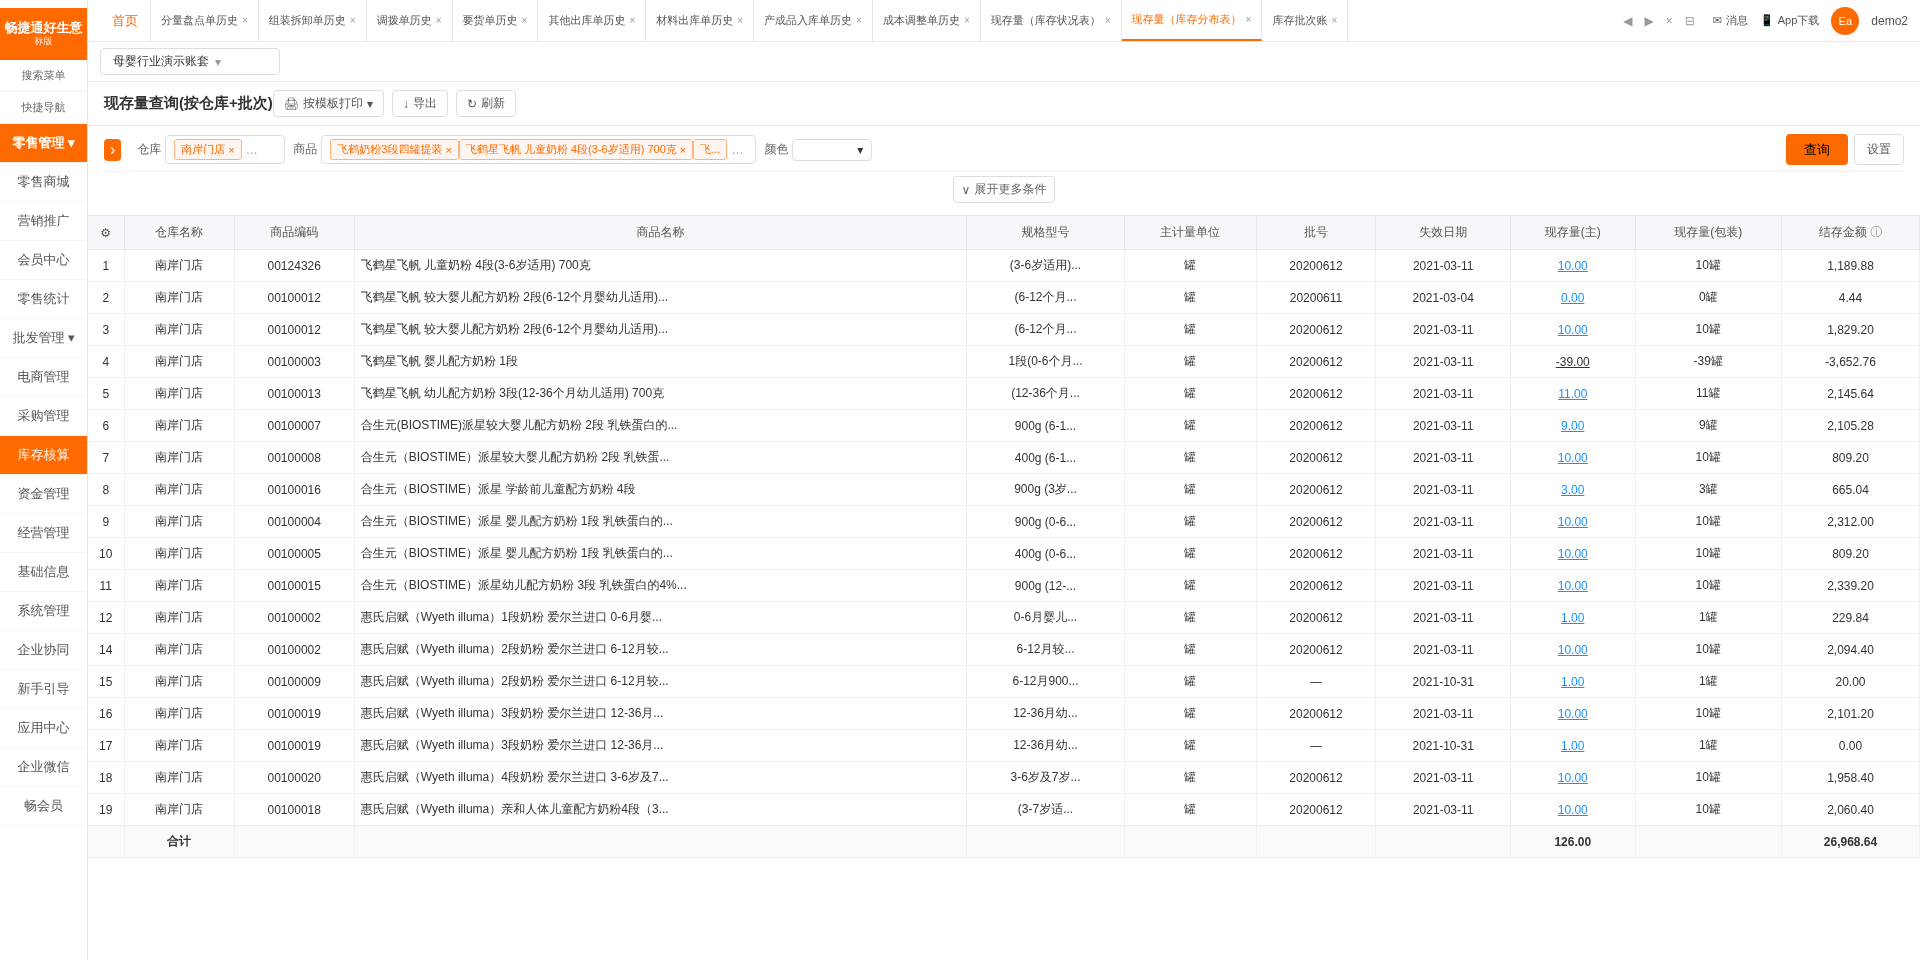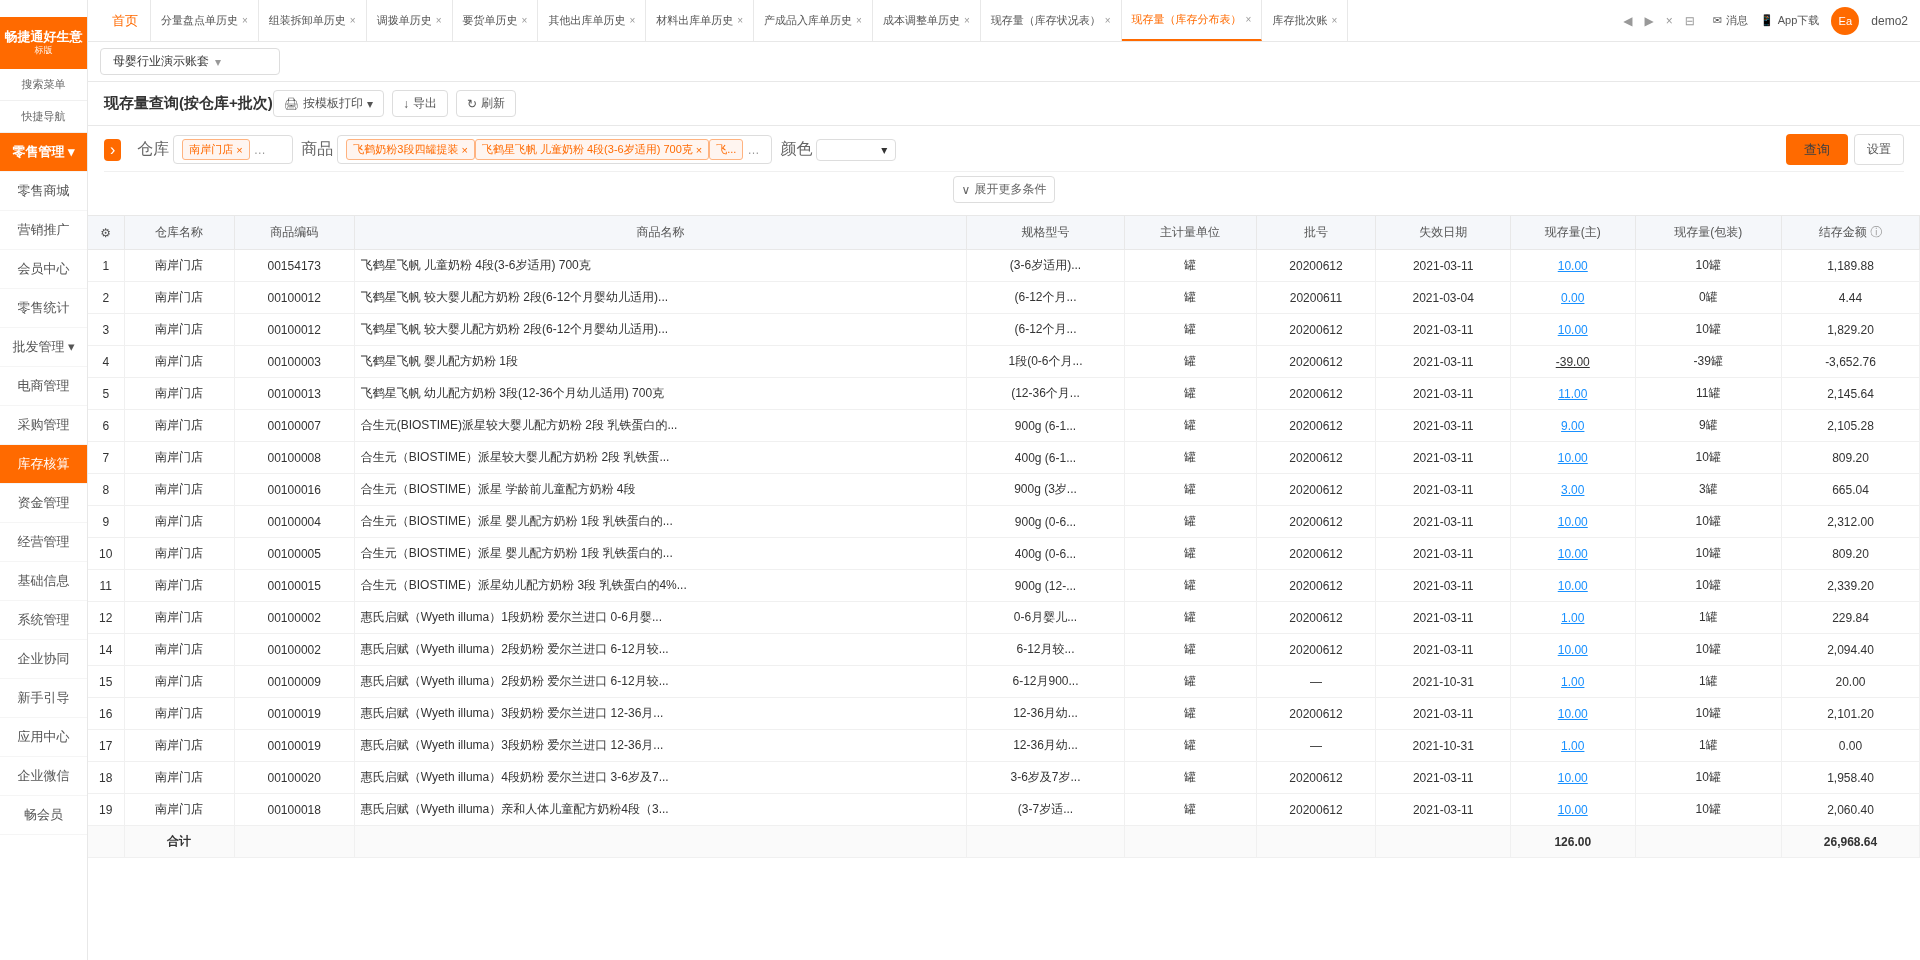--- a/index.html
+++ b/index.html
@@ -1,19 +1,19 @@
 <!DOCTYPE html>
 <html><head>
   <meta charset="utf-8">
   <style>
     * { box-sizing: border-box; margin: 0; padding: 0; }
     body { font-family: 'Microsoft YaHei', 'PingFang SC', Arial, sans-serif; font-size: 12px; background: #f5f5f5; color: #333; display: flex; height: 960px; overflow: hidden; }
 
     
-    .sidebar { width: 88px; background: #fff; border-right: 1px solid #e8e8e8; display: flex; flex-direction: column; align-items: center; padding-top: 17px; flex-shrink: 0; }
+    .sidebar { width: 88px; background: #fff; border-right: 1px solid #e8e8e8; display: flex; flex-direction: column; align-items: center; padding-top: 8px; flex-shrink: 0; }
     .sidebar-logo { width: 100%; background: #ff6a00; padding: 8px 0; display: flex; flex-direction: column; align-items: center; color: #fff; font-size: 11px; height: 52px; justify-content: center; }
     .sidebar-logo .logo-text { font-size: 13px; font-weight: bold; line-height: 1.2; }
     .sidebar-logo .logo-sub { font-size: 9px; opacity: 0.9; }
     .sidebar-search { padding: 8px 6px; width: 100%; text-align: center; color: #666; font-size: 11px; cursor: pointer; border-bottom: 1px solid #f0f0f0; }
     .sidebar-nav-label { padding: 8px 6px; width: 100%; text-align: center; color: #666; font-size: 11px; cursor: pointer; border-bottom: 1px solid #f0f0f0; }
     .sidebar-item { width: 100%; padding: 10px 4px; text-align: center; cursor: pointer; color: #555; font-size: 13px; border-bottom: 1px solid #f5f5f5; transition: background 0.2s; }
 
     
     .main { flex: 1; display: flex; flex-direction: column; overflow: hidden; }
 
@@ -44,27 +44,27 @@
     .page-title { font-size: 15px; font-weight: bold; color: #333; }
     .page-header-actions { display: flex; align-items: center; gap: 8px; }
     .btn-template { border: 1px solid #ddd; background: #fff; border-radius: 4px; padding: 4px 10px; font-size: 12px; cursor: pointer; display: flex; align-items: center; gap: 4px; color: #555; }
     .btn-export { border: 1px solid #ddd; background: #fff; border-radius: 4px; padding: 4px 10px; font-size: 12px; cursor: pointer; display: flex; align-items: center; gap: 4px; color: #555; }
     .btn-refresh { border: 1px solid #ddd; background: #fff; border-radius: 4px; padding: 4px 10px; font-size: 12px; cursor: pointer; display: flex; align-items: center; gap: 4px; color: #555; }
 
     
     .filter-area { background: #fff; padding: 8px 16px; border-bottom: 1px solid #e8e8e8; flex-shrink: 0; }
     .filter-row { display: flex; align-items: center; gap: 8px; flex-wrap: wrap; }
     .filter-item { display: flex; align-items: center; gap: 4px; }
-    .filter-label { font-size: 16px; color: #666; white-space: nowrap; }
+    .filter-label { font-size: 12px; color: #666; white-space: nowrap; }
     .filter-input-wrapper { display: flex; align-items: center; border: 1px solid #ddd; border-radius: 4px; padding: 3px 8px; min-width: 120px; background: #fff; }
     .filter-tag { background: #fff5f0; border: 1px solid #ffb380; border-radius: 3px; padding: 2px 6px; font-size: 11px; color: #ff6a00; display: flex; align-items: center; gap: 3px; }
     .filter-tag .tag-close { cursor: pointer; color: #ff6a00; }
     .filter-dots { color: #999; cursor: pointer; padding: 0 4px; }
     .expand-btn { display: flex; align-items: center; gap: 4px; color: #666; font-size: 12px; cursor: pointer; padding: 4px 8px; border: 1px solid #ddd; border-radius: 4px; background: #fff; }
-    .btn-query { background: #ff6a00; color: #404040; border: none; border-radius: 4px; padding: 6px 18px; font-size: 13px; cursor: pointer; }
+    .btn-query { background: #ff6a00; color: #000000; border: none; border-radius: 4px; padding: 6px 18px; font-size: 13px; cursor: pointer; }
     .btn-settings { border: 1px solid #ddd; background: #fff; border-radius: 4px; padding: 6px 12px; font-size: 12px; cursor: pointer; color: #555; }
     .expand-row { display: flex; justify-content: center; padding: 4px 0; border-top: 1px solid #f0f0f0; margin-top: 6px; }
     .color-dropdown { border: 1px solid #ddd; border-radius: 4px; padding: 3px 8px; min-width: 80px; background: #fff; cursor: pointer; display: flex; align-items: center; justify-content: space-between; }
 
     
     .table-area { flex: 1; overflow: auto; background: #fff; margin: 0; }
     table { width: 100%; border-collapse: collapse; font-size: 12px; }
     thead tr { background: #f5f7fa; }
     th { padding: 8px 6px; text-align: center; font-weight: 500; color: #555; border-bottom: 1px solid #e8e8e8; border-right: 1px solid #e8e8e8; white-space: nowrap; position: sticky; top: 0; background: #f5f7fa; z-index: 2; }
     td { padding: 7px 6px; text-align: center; border-bottom: 1px solid #f0f0f0; border-right: 1px solid #f0f0f0; color: #333; }
@@ -240,21 +240,21 @@
             <th>失效日期</th>
             <th>现存量(主)</th>
             <th>现存量(包装)</th>
             <th>结存金额 <span style="cursor:pointer;color:#999;">ⓘ</span></th>
           </tr>
         </thead>
         <tbody id="table-body">
         <tr>
               <td>1</td>
               <td>南岸门店</td>
-              <td>00154173</td>
+              <td>00124326</td>
               <td class="left-align">飞鹤星飞帆 儿童奶粉 4段(3-6岁适用) 700克</td>
               <td>(3-6岁适用)...</td>
               <td>罐</td>
               <td>20200612</td>
               <td>2021-03-11</td>
               <td class="link-val">10.00</td>
               <td>10罐</td>
               <td>1,189.88</td>
             </tr>
             <tr>

